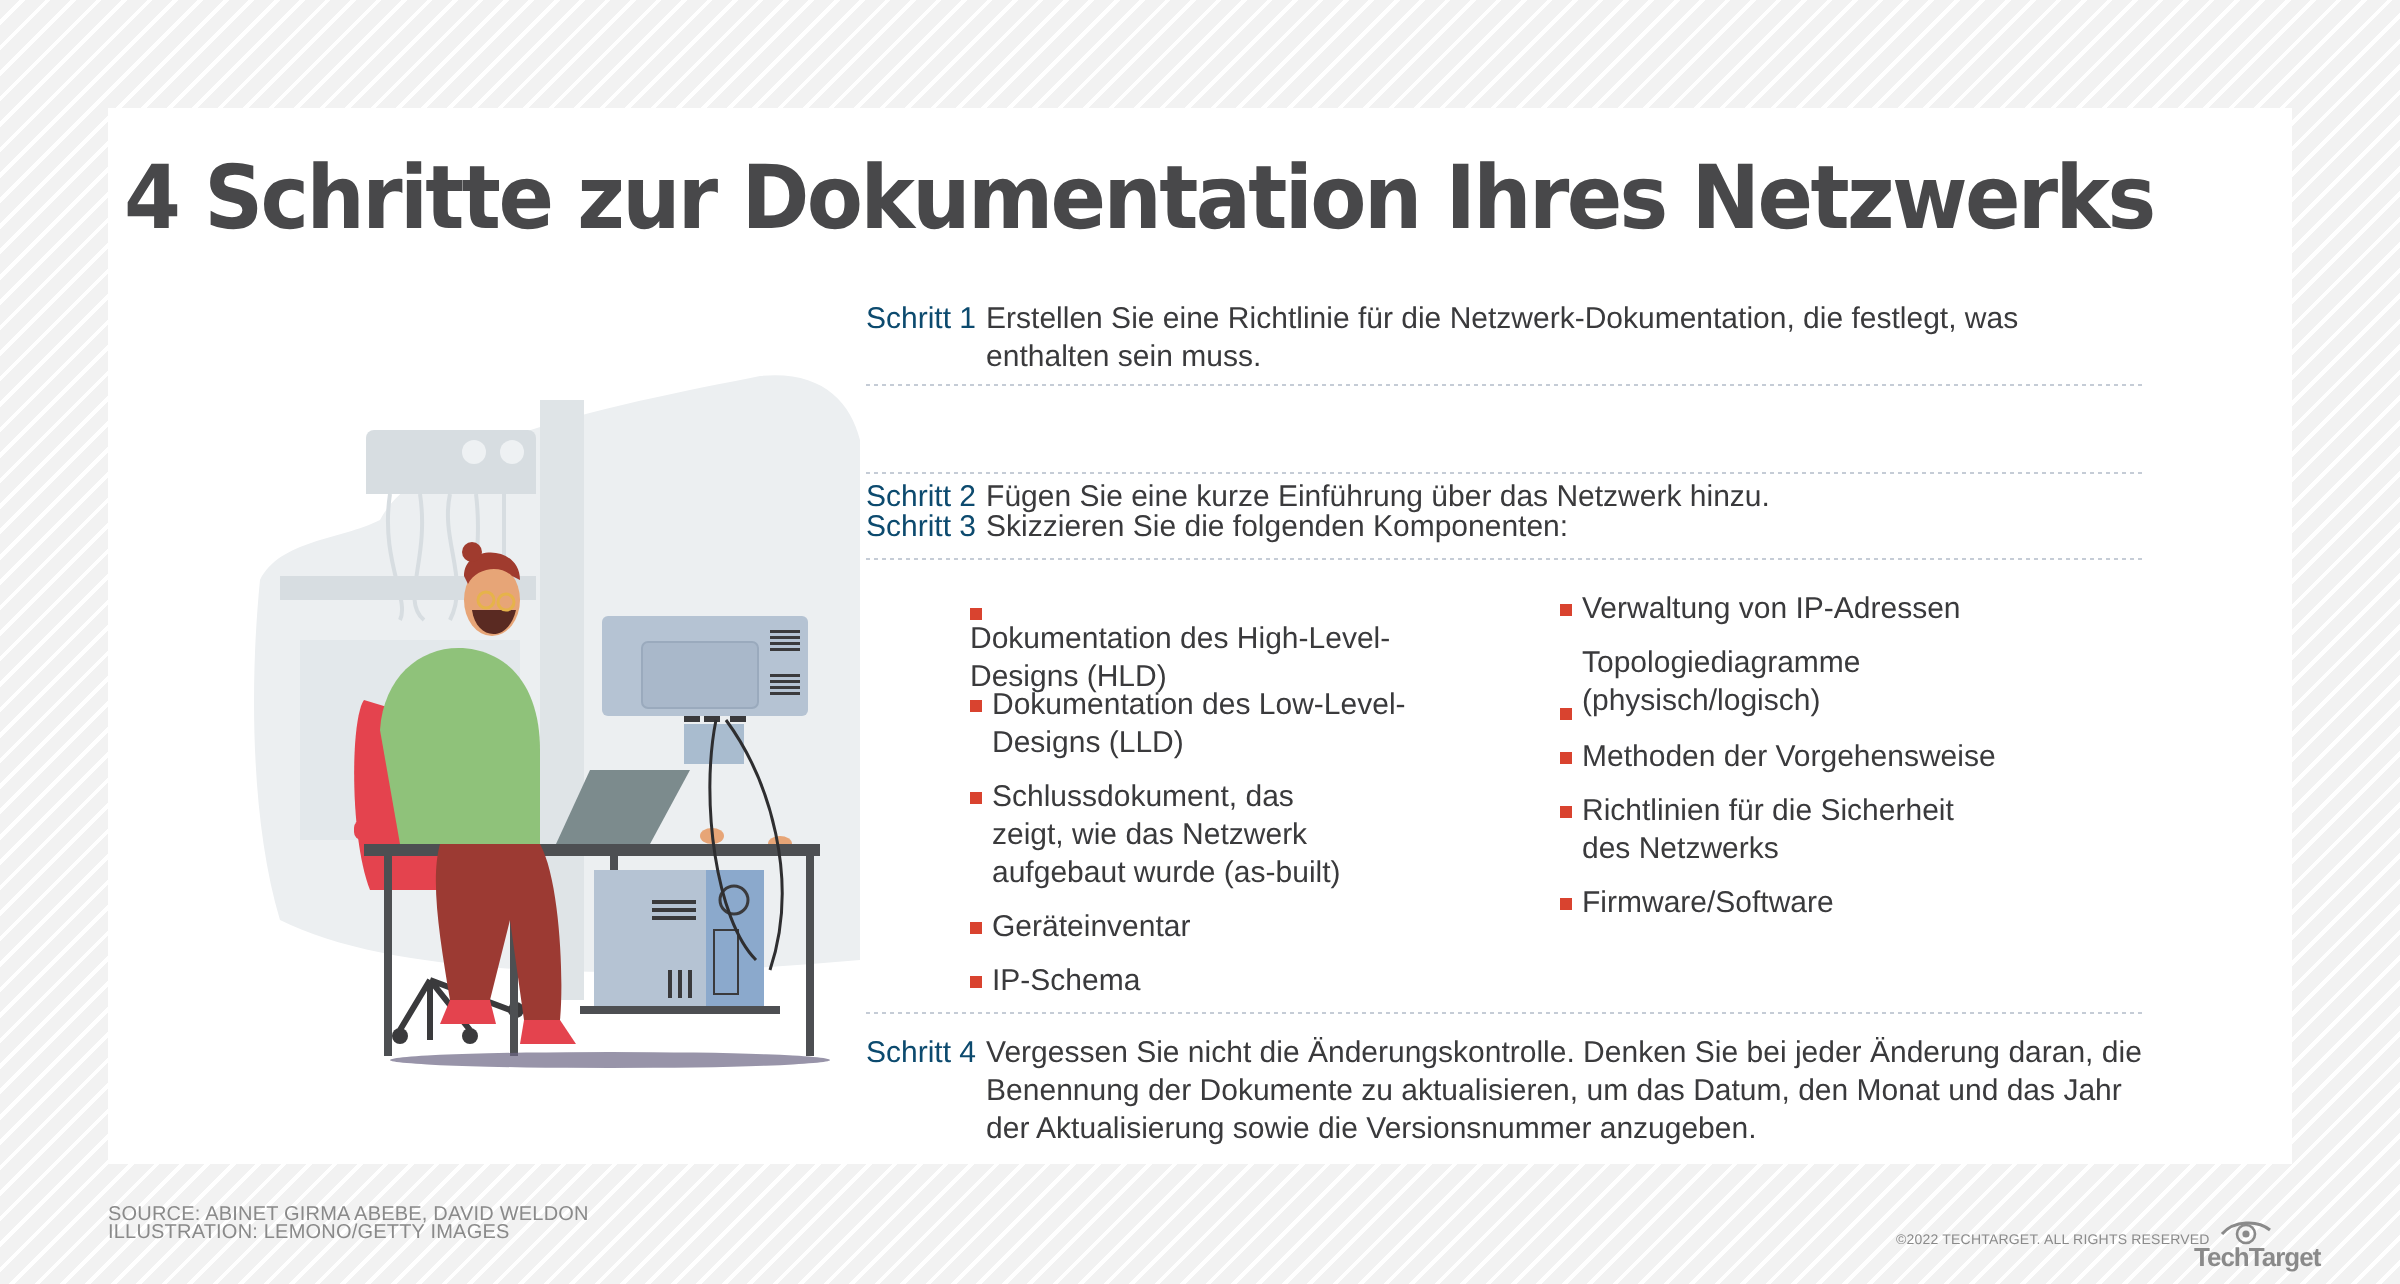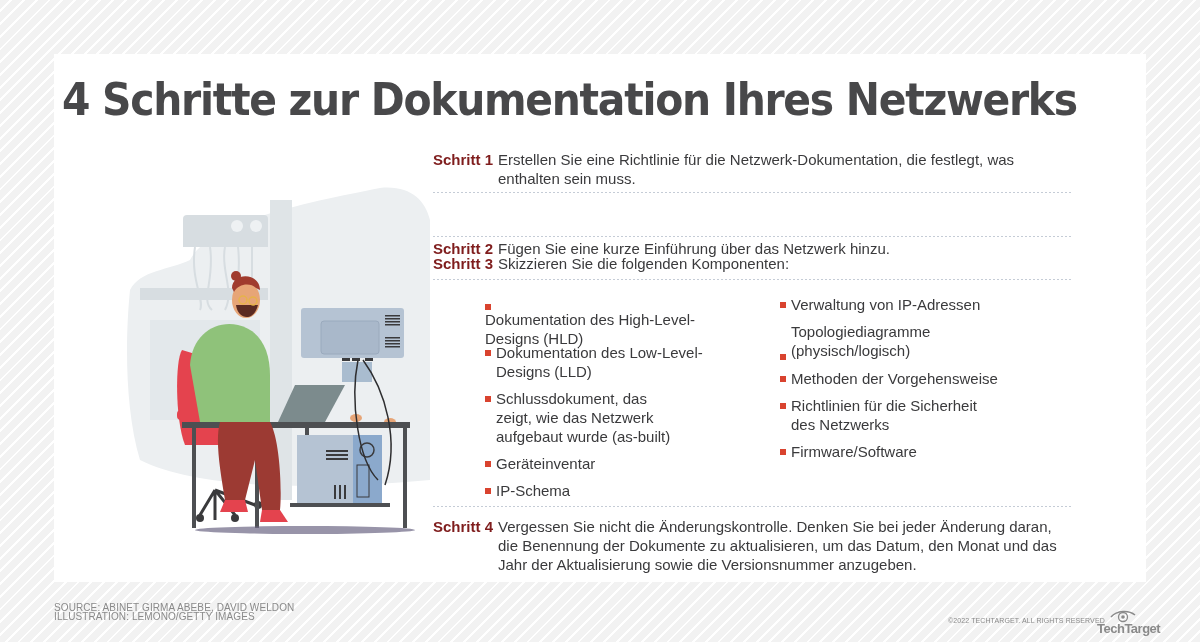--- a/index.html
+++ b/index.html
@@ -19,21 +19,21 @@
       position: absolute; left: 62px; top: 74px; width: 1080px;
       font-family: "DejaVu Sans", sans-serif;
       font-weight: bold; font-size: 44px; letter-spacing: -1.4px;
       color: #48484a; white-space: nowrap;
       transform: scaleX(0.93); transform-origin: left top;
     }
     .illustration { position: absolute; left: 120px; top: 160px; width: 310px; height: 380px; }
 
     .steps { position: absolute; left: 433px; top: 150px; width: 638px; font-size: 15px; line-height: 19px; color: #3a3a3c; }
     .step { position: absolute; left: 0; width: 638px; display: flex; }
-    .step-label { font-weight: bold; white-space: nowrap; margin-right: 5px; flex: 0 0 auto; color: #7f1d1d; }
+    .step-label { font-weight: normal; white-space: nowrap; margin-right: 5px; flex: 0 0 auto; color: #0c4a6e; }
     .step-text { flex: 1 1 auto; }
     .sep {
       position: absolute; left: 0; width: 638px; height: 1px;
       background-image: repeating-linear-gradient(90deg, #c5ccd6 0 2px, transparent 2px 4px);
     }
     .bullets-col { position: absolute; font-size: 15px; line-height: 19px; color: #3a3a3c; }
     .bullet { position: absolute; left: 0; display: flex; }
     .bullet .sq { width: 6px; height: 6px; background: #d9432f; margin-top: 7px; margin-right: 5px; flex: 0 0 auto; }
     .footer-left { position: absolute; left: 54px; top: 603px; font-size: 10px; line-height: 9px; color: #8a8a8a; letter-spacing: 0.1px; }
     .footer-right { position: absolute; left: 948px; top: 617px; font-size: 7px; color: #8a8a8a; letter-spacing: 0.1px; }

